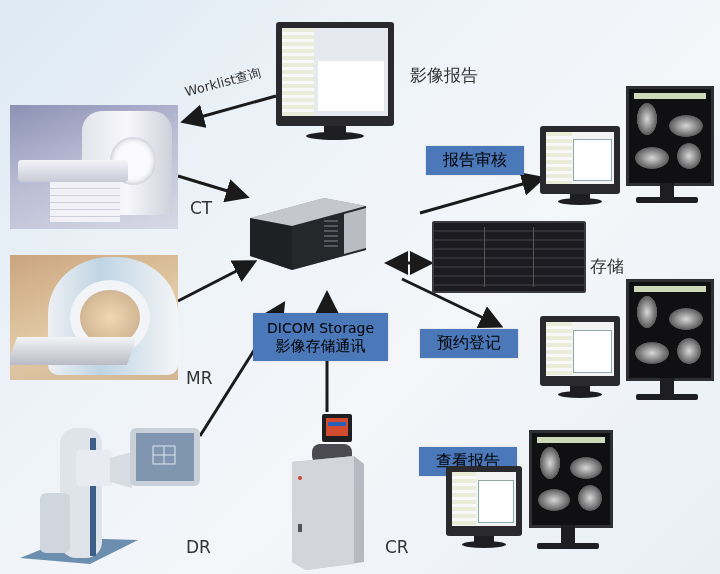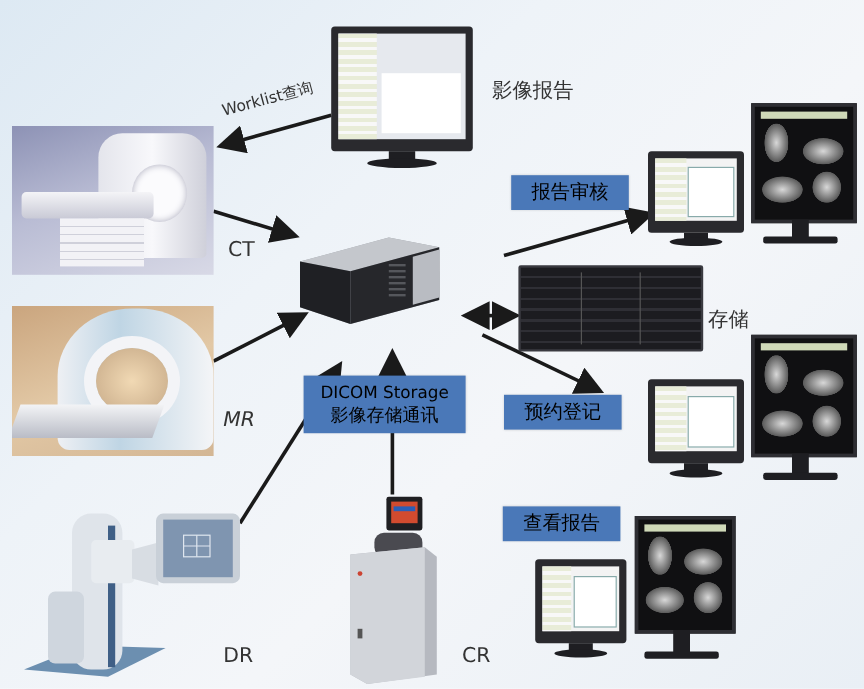--- a/index.html
+++ b/index.html
@@ -88,21 +88,21 @@
       <div class="table"></div>
       <div class="base"></div>
   </div>
   <div class="label" style="left:190px;top:198px;">CT</div>
 
   <div class="photo mr">
     <div class="ring"></div>
       <div class="bore"></div>
       <div class="table"></div>
   </div>
-  <div class="label" style="left:186px;top:340px;font-style:italic;">MR</div>
+  <div class="label" style="left:186px;top:368px;">MR</div>
 
   <div class="server">
     <svg width="124" height="80" viewBox="0 0 124 80">
       <polygon points="6,28 80,8 122,16 122,60 48,80 6,66" fill="#9ea2a8"></polygon>
       <polygon points="6,28 80,8 122,16 48,36" fill="#c4c7cc"></polygon>
       <polygon points="6,28 48,36 48,80 6,66" fill="#1f2024"></polygon>
       <polygon points="48,36 122,16 122,60 48,80" fill="#26272b"></polygon>
       <g fill="#55575c">
         <rect x="80" y="30" width="14" height="2"></rect>
           <rect x="80" y="35" width="14" height="2"></rect>
@@ -194,21 +194,21 @@
   <div class="dark-monitor" style="left:626px;top:279px;width:82px;height:96px;">
     <div class="bar"></div>
     <div class="blob" style="left:8px;top:14px;width:20px;height:32px;border-radius:30%;"></div>
     <div class="blob" style="left:40px;top:26px;width:34px;height:22px;"></div>
     <div class="blob" style="left:6px;top:60px;width:34px;height:22px;"></div>
     <div class="blob" style="left:48px;top:56px;width:24px;height:26px;"></div>
   </div>
   <div class="abs" style="left:660px;top:378px;width:14px;height:18px;background:#1e1e22;"></div>
   <div class="abs" style="left:636px;top:394px;width:62px;height:6px;background:#1e1e22;border-radius:2px;"></div>
 
-  <div class="tag" style="left:419px;top:422px;width:98px;height:29px;">查看报告</div>
+  <div class="tag" style="left:419px;top:447px;width:98px;height:29px;">查看报告</div>
   <div class="monitor" style="left:446px;top:466px;width:76px;height:86px;">
     <div class="scr" style="left:0;top:0;width:76px;height:70px;">
         <div class="inner">
           <div class="side"></div>
           <div class="win"></div>
         </div>
       </div>
     <div class="stand" style="left:28px;top:70px;width:20px;height:6px;"></div>
     <div class="stand" style="left:16px;top:75px;width:44px;height:7px;border-radius:50%;"></div>
   </div>

